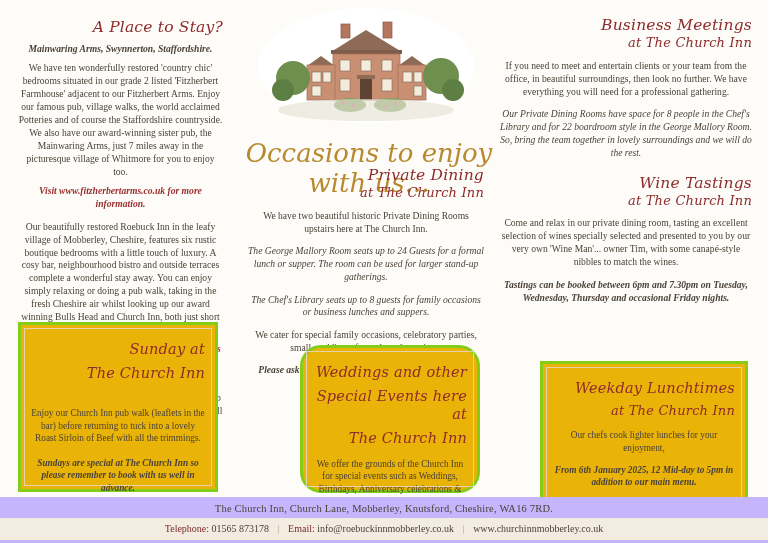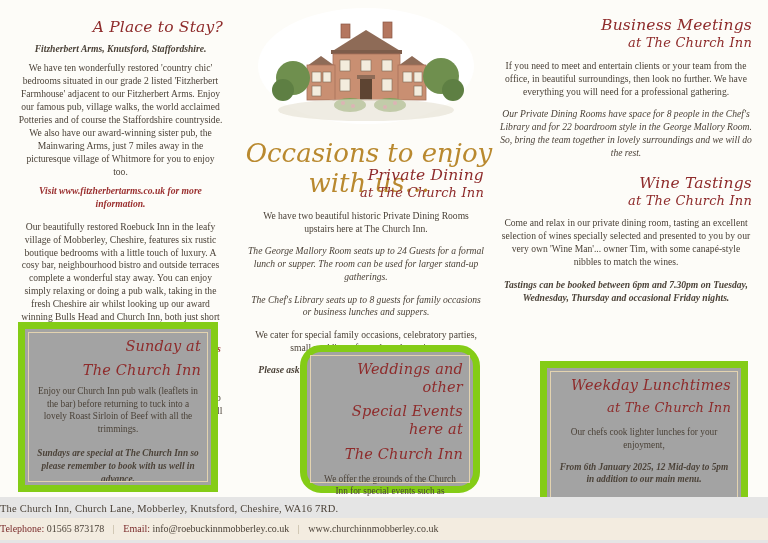--- a/index.html
+++ b/index.html
@@ -49,43 +49,43 @@
     text-align:center;
     font-family:"DejaVu Serif", serif;
     font-style:italic;
     color:#b9892f;
     font-size:26px;
   }
 
   
   .box{
     position:absolute;
-    border:7px solid #84cc16;
-    background:#a3a3a3;
+    border:3px solid #84cc16;
+    background:#eab308;
     box-sizing:border-box;
-    padding:8px 10px;
+    padding:15px 10px;
   }
   .box:before{
     content:"";
     position:absolute;inset:3px;
     border:1px solid #e3d3b0;
     pointer-events:none;
   }
   .box-sunday{left:18px;top:322px;width:200px;height:170px;}
   .box-weddings{left:300px;top:345px;width:180px;height:148px;border-radius:21px;}
   .box-weekday{left:540px;top:361px;width:208px;height:148px;}
 
   .box .head-script{font-size:14.5px;margin-bottom:6px;}
   .box .body-text{font-size:9.3px;}
 
   
   .footer{
     position:absolute;left:0;bottom:0;width:768px;height:46px;
-    background:#e5e5e5;
-    text-align:left;
+    background:#c4b5fd;
+    text-align:center;
   }
   .footer .line1{
     font-size:10.5px;color:#4b4238;padding-top:6px;letter-spacing:.2px;
   }
   .footer .line2{
     margin-top:4px;
     background:#f3ece0;
     padding:5px 0 6px 0;
     font-size:10px;
     color:#7a2b2b;
@@ -96,21 +96,21 @@
 </head>
 <body>
 
 <div class="page">
 
   <div class="col-left">
 
     <div class="head-script">A Place to Stay?</div>
 
     <div class="blk" style="margin-top:6px;">
-      <p class="body-text bold ital">Fitzherbert Arms, Knutsford, Staffordshire.</p>
+      <p class="body-text bold ital">Mainwaring Arms, Swynnerton, Staffordshire.</p>
       <p class="body-text">We have ten wonderfully restored 'country chic' bedrooms situated in our grade 2 listed 'Fitzherbert Farmhouse' adjacent to our Fitzherbert Arms. Enjoy our famous pub, village walks, the world acclaimed Potteries and of course the Staffordshire countryside. We also have our award-winning sister pub, the Mainwaring Arms, just 7 miles away in the picturesque village of Whitmore for you to enjoy too.</p>
       <p class="body-text bold ital red">Visit www.fitzherbertarms.co.uk for more information.</p>
     </div>
 
     <div class="blk">
       <p class="body-text">Our beautifully restored Roebuck Inn in the leafy village of Mobberley, Cheshire, features six rustic boutique bedrooms with a little touch of luxury. A cosy bar, neighbourhood bistro and outside terraces complete a wonderful stay away. You can enjoy simply relaxing or doing a pub walk, taking in the fresh Cheshire air whilst looking up our award winning Bulls Head and Church Inn, both just short walks away.</p>
       <p class="body-text bold ital red">Visit www.roebuckinnmobberley.co.uk or phone us on 01565 873939</p>
     </div>
 
     <div class="blk">
@@ -196,21 +196,21 @@
     <div class="head-script" style="margin-top:14px;">Wine Tastings</div>
     <div class="head-script" style="font-size:13px;">at The Church Inn</div>
 
     <p class="body-text" style="margin-top:8px;">Come and relax in our private dining room, tasting an excellent selection of wines specially selected and presented to you by our very own 'Wine Man'... owner Tim, with some canapé-style nibbles to match the wines.</p>
     <p class="body-text bold ital">Tastings can be booked between 6pm and 7.30pm on Tuesday, Wednesday, Thursday and occasional Friday nights.</p>
   </div>
 
   <div class="box box-sunday">
     <div class="head-script">Sunday at</div>
     <div class="head-script">The Church Inn</div>
-    <p class="body-text" style="margin-top:6px;">Enjoy our Church Inn pub walk (leaflets in the bar) before returning to tuck into a lovely Roast Sirloin of Beef with all the trimmings.</p>
+    <p class="body-text" style="margin-top:25px;">Enjoy our Church Inn pub walk (leaflets in the bar) before returning to tuck into a lovely Roast Sirloin of Beef with all the trimmings.</p>
     <p class="body-text bold ital" style="margin-top:12px;">Sundays are special at The Church Inn so please remember to book with us well in advance.</p>
   </div>
 
   <div class="box box-weddings">
     <div class="head-script">Weddings and other</div>
     <div class="head-script">Special Events here at</div>
     <div class="head-script">The Church Inn</div>
     <p class="body-text" style="margin-top:10px;">We offer the grounds of the Church Inn for special events such as Weddings, Birthdays, Anniversary celebrations &amp; Corporate events.</p>
     <p class="body-text bold ital" style="margin-top:10px;">Please ask us for further details.</p>
   </div>

